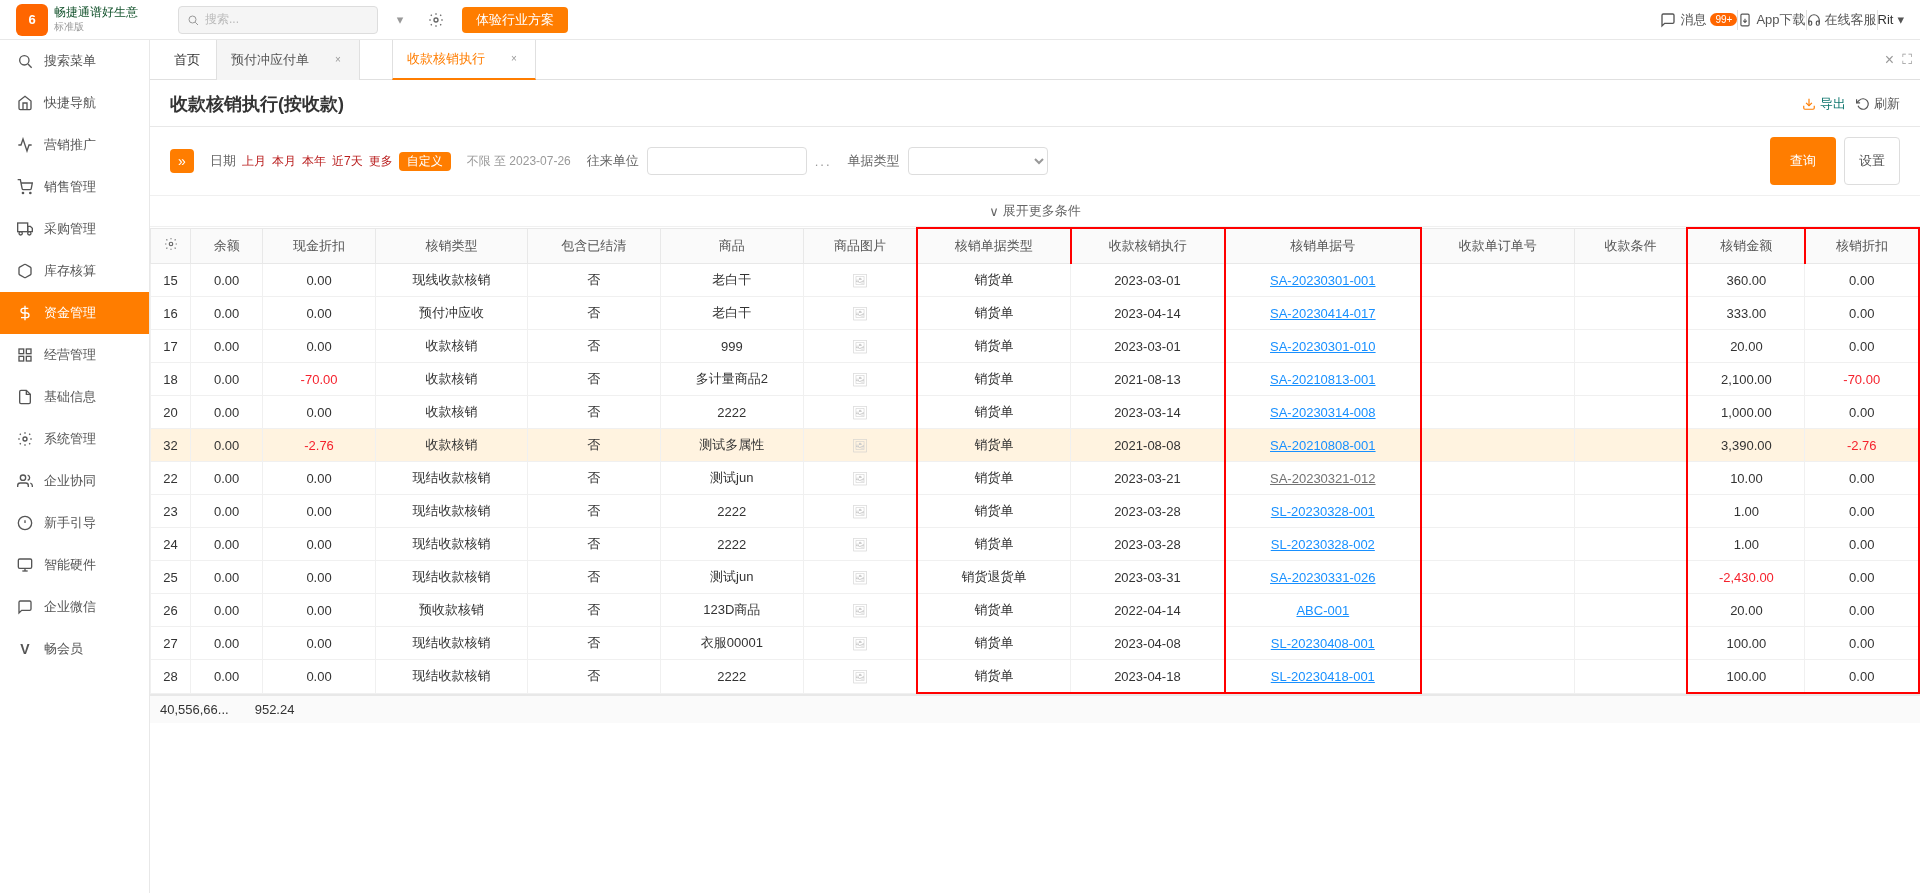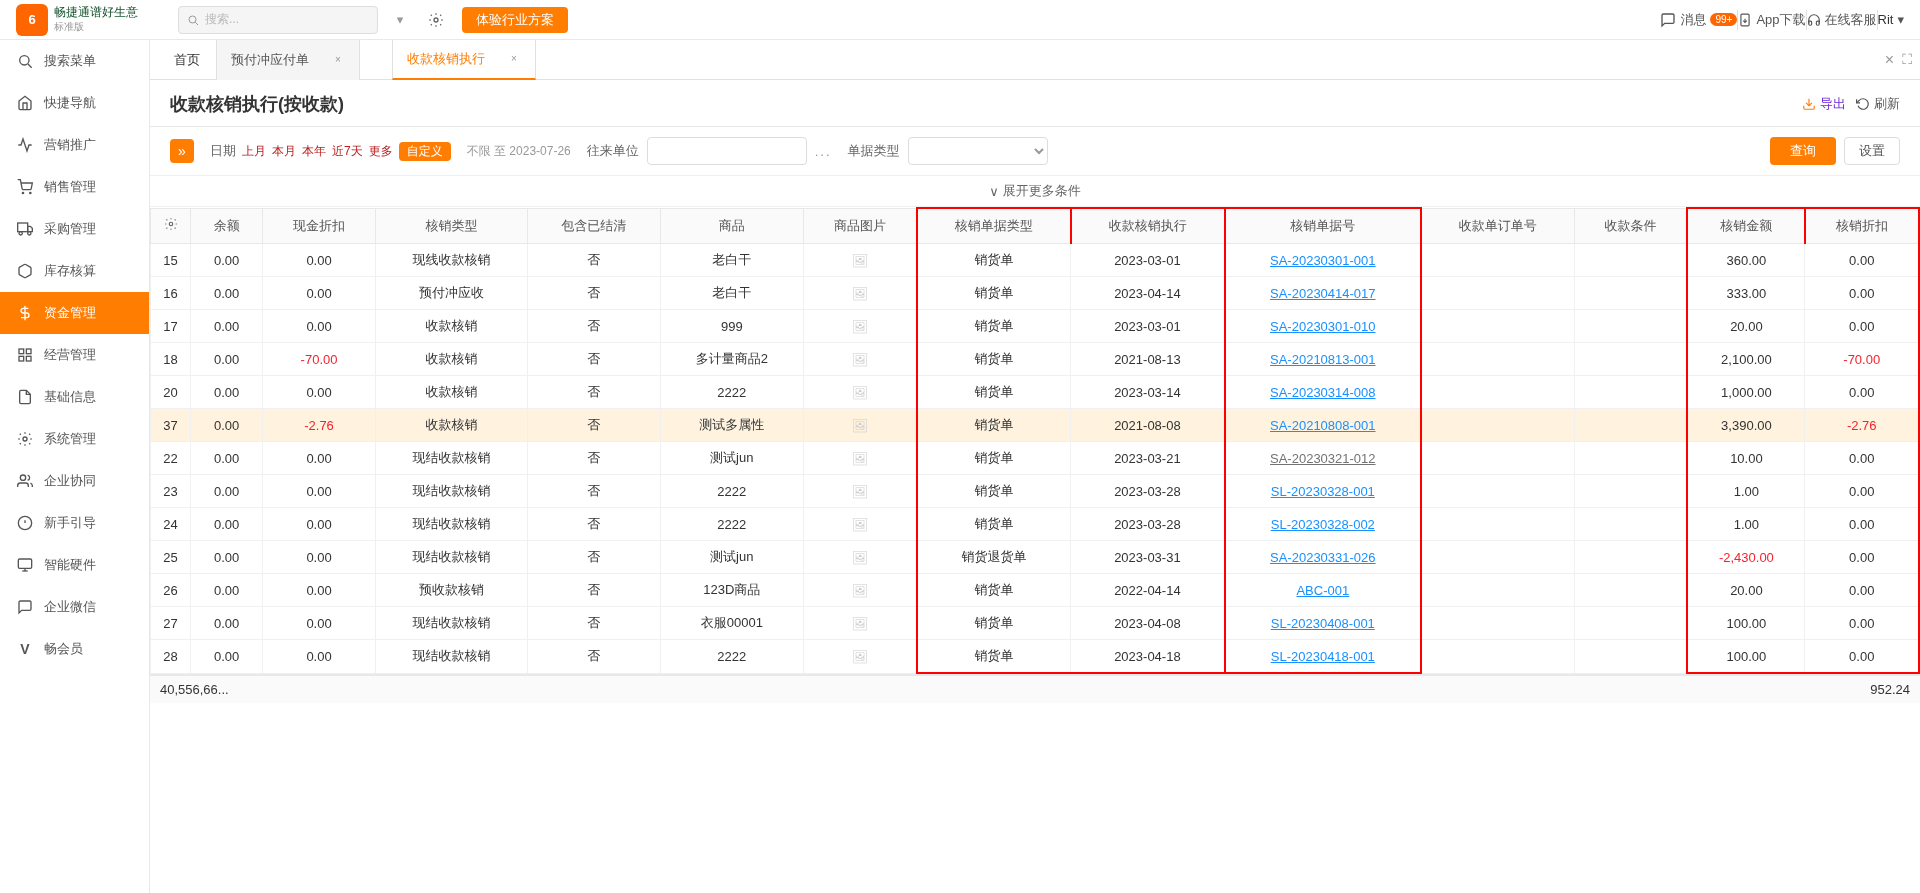--- a/index.html
+++ b/index.html
@@ -194,21 +194,21 @@
       font-weight: bold;
       color: #333;
     }
     .header-actions {
       display: flex;
       align-items: center;
       gap: 10px;
     }
     .btn-export {
       display: flex; align-items: center; gap: 4px;
-      color: #6d28d9; cursor: pointer; font-size: 13px;
+      color: #0f766e; cursor: pointer; font-size: 13px;
     }
     .btn-refresh {
       display: flex; align-items: center; gap: 4px;
       color: #555; cursor: pointer; font-size: 13px;
     }
 
     
     .filter-bar {
       background: #fff;
       padding: 10px 20px;
@@ -267,21 +267,21 @@
       min-width: 140px;
       font-size: 12px;
       color: #999;
       background: #fff;
     }
     .btn-query {
       background: #ff7d00;
       color: white;
       border: none;
       border-radius: 4px;
-      padding: 5px 20px;
+      padding: 15px 20px;
       cursor: pointer;
       font-size: 13px;
     }
     .btn-settings {
       border: 1px solid #ddd;
       background: #fff;
       color: #555;
       border-radius: 4px;
       padding: 4px 14px;
       cursor: pointer;
@@ -341,21 +341,21 @@
       white-space: nowrap;
     }
     tbody tr.highlighted { background: #fff3e0; }
 
     
     .table-footer {
       background: #fafafa;
       border-top: 2px solid #e8e8e8;
       padding: 6px 10px;
       display: flex;
-      justify-content: space-between;
+      justify-content: flex-start;
       gap: 26px;
     }
     .footer-sum { color: #333; font-size: 13px; }
 
     
     ::-webkit-scrollbar { width: 6px; height: 6px; }
     ::-webkit-scrollbar-track { background: #f5f5f5; }
     ::-webkit-scrollbar-thumb { background: #ddd; border-radius: 3px; }
 
     
@@ -752,21 +752,21 @@
               <td style="color: rgb(204, 204, 204);">🖼</td>
               <td style="border-left: 2px solid red;">销货单</td>
               <td style="border-right: 2px solid red;">2023-03-14</td>
               <td style="color: rgb(24, 144, 255); text-decoration: underline; cursor: pointer; border-right: 2px solid red;">SA-20230314-008</td>
               <td></td>
               <td></td>
               <td style="border-left: 2px solid red;">1,000.00</td>
               <td style="border-right: 2px solid red;">0.00</td>
             </tr>
             <tr class="highlighted">
-              <td>37</td>
+              <td>32</td>
               <td>0.00</td>
               <td style="color: rgb(245, 34, 45);">-2.76</td>
               <td>收款核销</td>
               <td>否</td>
               <td>测试多属性</td>
               <td style="color: rgb(204, 204, 204);">🖼</td>
               <td style="border-left: 2px solid red;">销货单</td>
               <td style="border-right: 2px solid red;">2021-08-08</td>
               <td style="color: rgb(24, 144, 255); text-decoration: underline; cursor: pointer; border-right: 2px solid red;">SA-20210808-001</td>
               <td></td>

